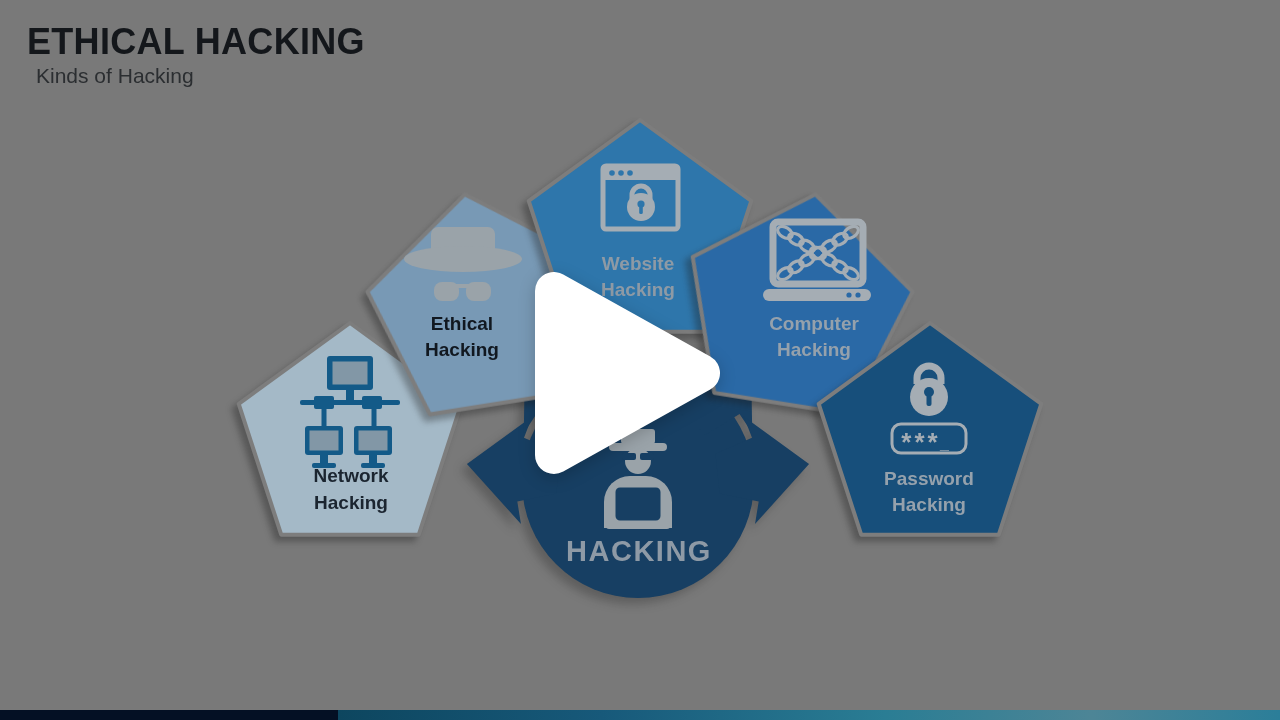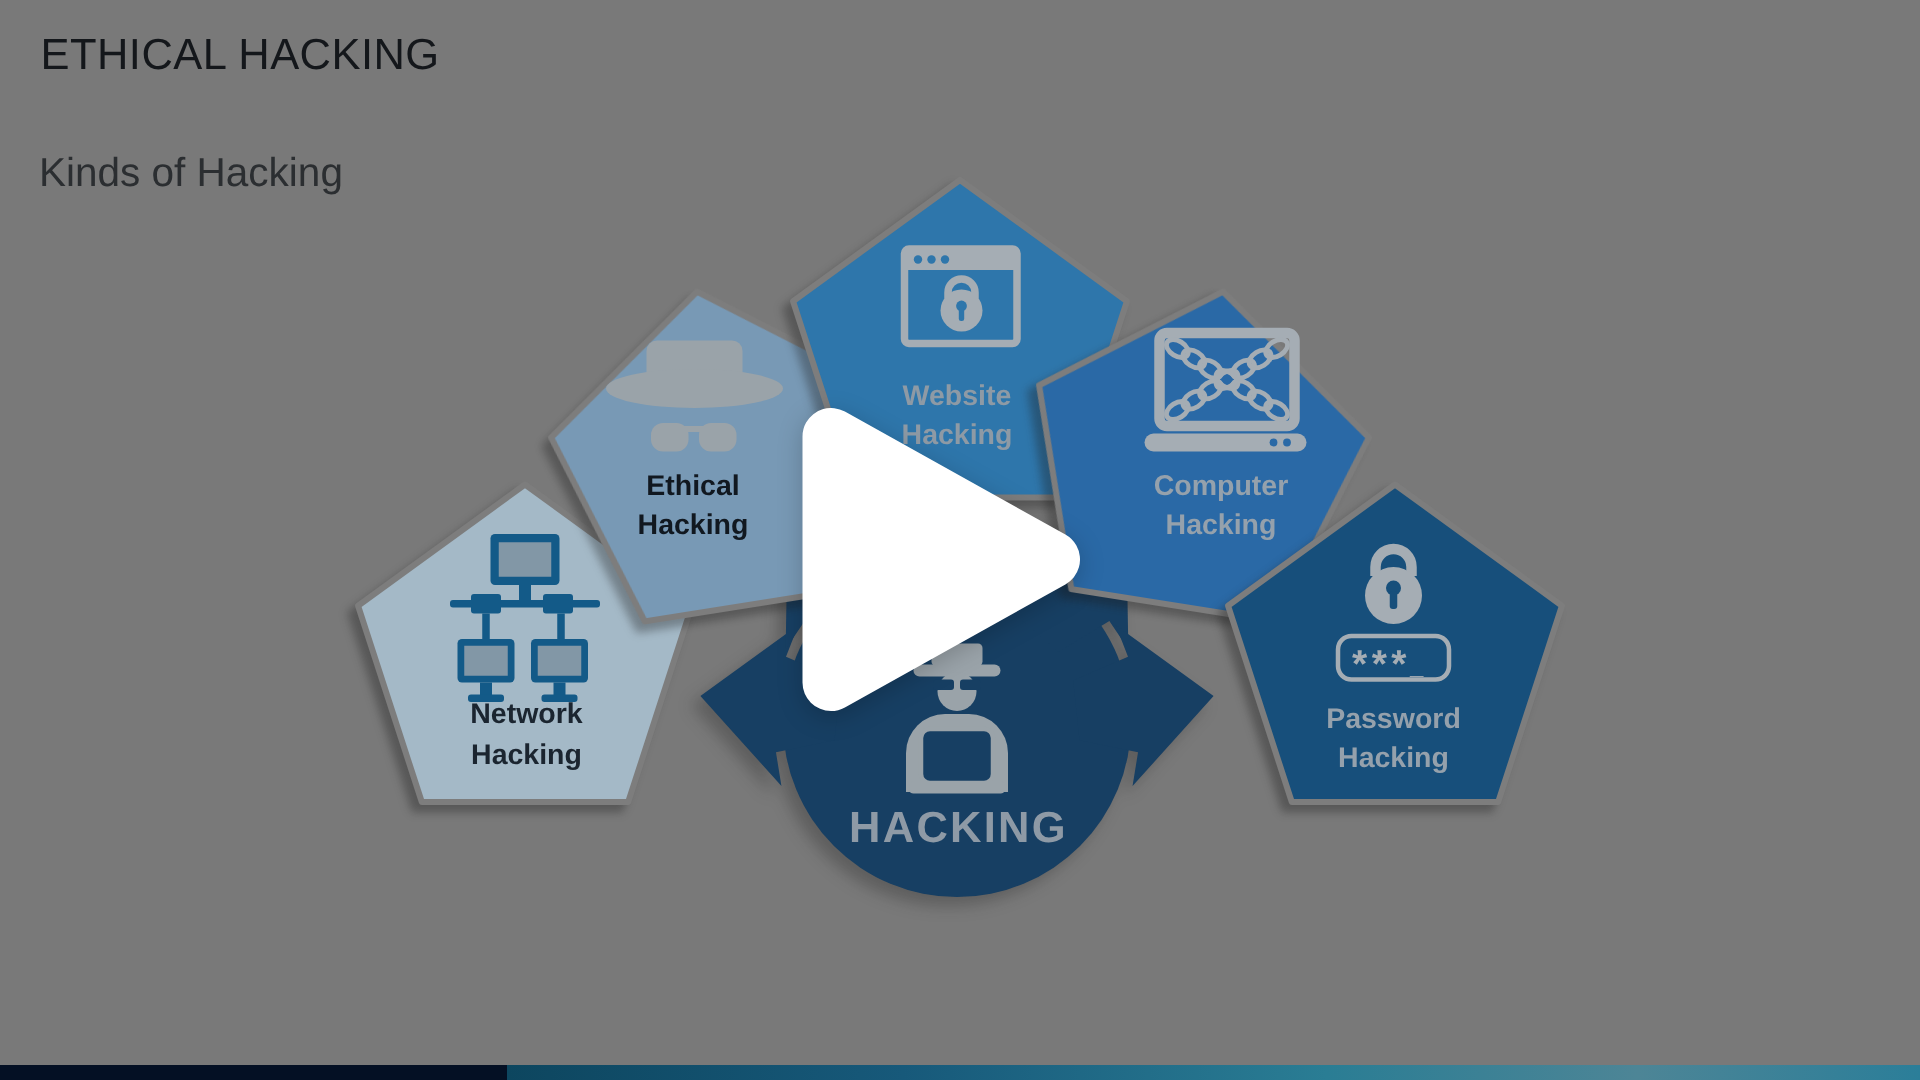--- a/index.html
+++ b/index.html
@@ -12,28 +12,27 @@
   }
   html,body{margin:0;padding:0;}
   body{
     width:1280px;height:720px;overflow:hidden;
     background:var(--background);
     font-family:"Liberation Sans", sans-serif;
   }
   .stage{position:relative;width:1280px;height:720px;}
   .page-title{
     position:absolute;left:27px;top:21px;
-    font-size:29px;font-weight:400;letter-spacing:.3px;
+    font-size:36px;font-weight:700;letter-spacing:.3px;
     color:var(--title-color);
   }
   .page-subtitle{
-    position:absolute;left:26px;top:64px;
-    font-size:27px;font-weight:400;
+    position:absolute;left:36px;top:64px;
+    font-size:21px;font-weight:400;
     color:var(--subtitle-color);
-    margin-top:36px;
   }
   svg.diagram{position:absolute;left:0;top:0;}
   svg text{font-family:"Liberation Sans", sans-serif;}
   .pentagon{
     stroke:var(--pentagon-stroke);stroke-width:4;stroke-linejoin:round;
     filter:drop-shadow(-5px 5px 3px rgba(25,25,25,.35));
   }
   .blob{filter:drop-shadow(-6px 6px 5px rgba(25,25,25,.28));}
   .blob *{fill:var(--center-navy);}
   .p-label{font-size:19px;font-weight:700;text-anchor:middle;}

